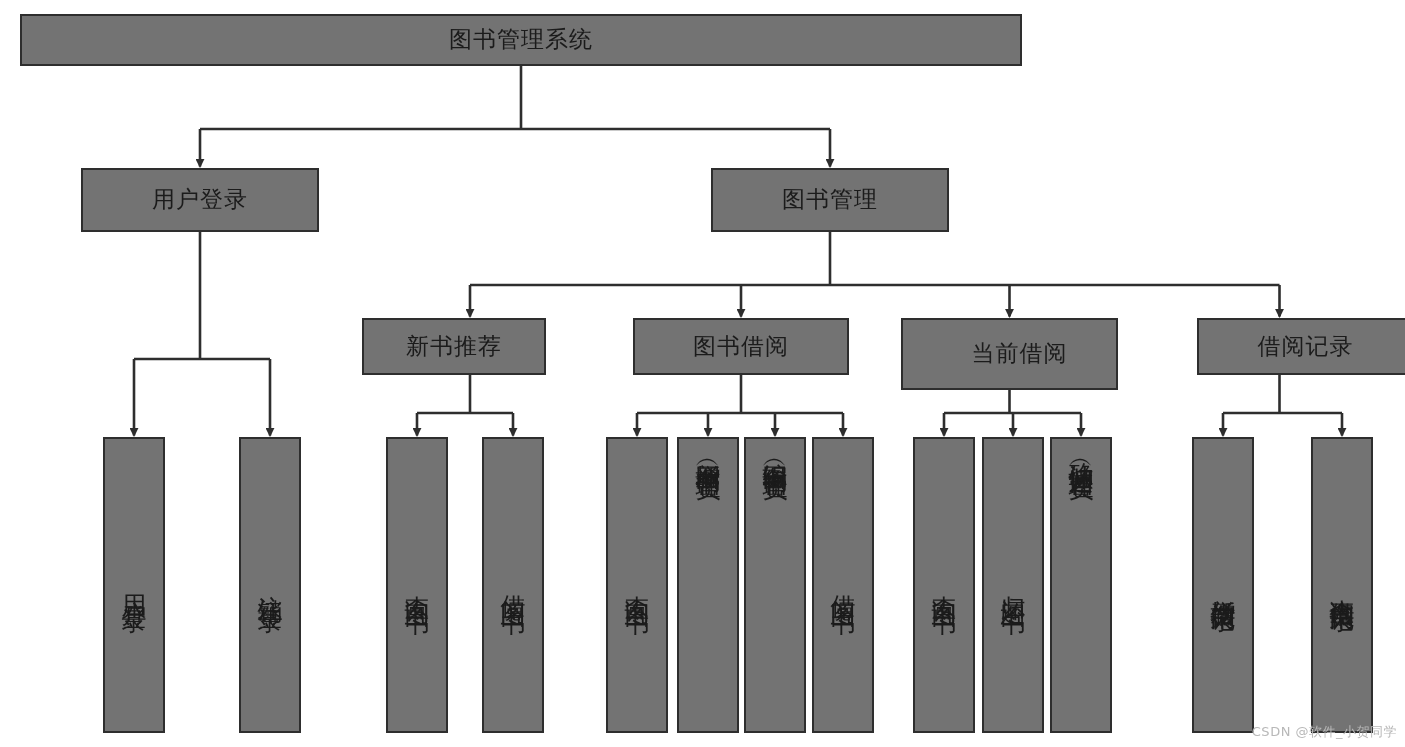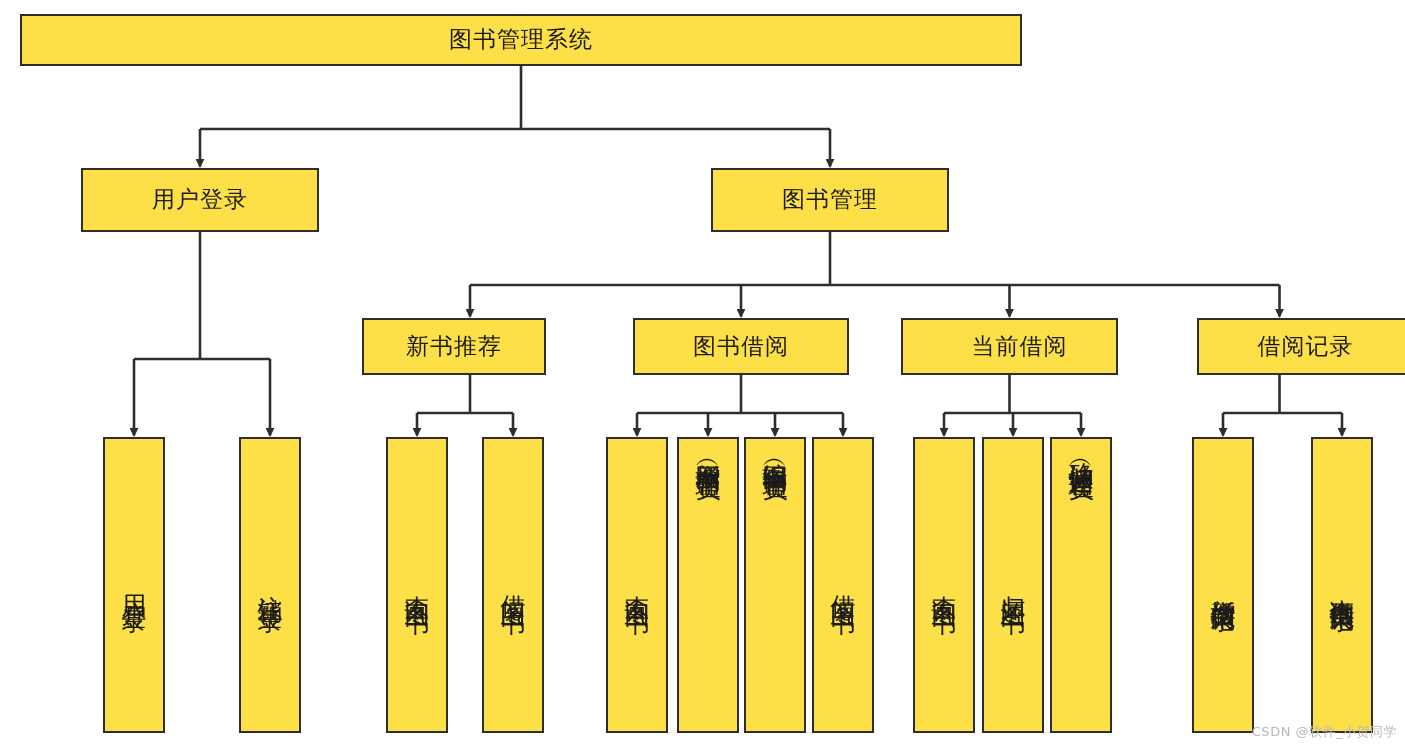--- a/index.html
+++ b/index.html
@@ -21,21 +21,21 @@
   #edges-layer {
     position: absolute;
     left: 0;
     top: 0;
     width: 1405px;
     height: 747px;
   }
   .node {
     position: absolute;
     box-sizing: border-box;
-    background: #fde047;
+    background: #737373;
     border: 2.5px solid #2e2e2e;
     display: flex;
     align-items: center;
     justify-content: center;
     z-index: 2;
   }
   .node-label {
     color: #1b1b1b;
     font-size: 23px;
     line-height: 1.12;
@@ -131,21 +131,21 @@
       </div>
       <div class="node" style="left: 711px; top: 168px; width: 238px; height: 64px;">
         <span class="node-label">图书管理</span>
       </div>
       <div class="node" style="left: 362px; top: 318px; width: 184px; height: 57px;">
         <span class="node-label">新书推荐</span>
       </div>
       <div class="node" style="left: 633px; top: 318px; width: 216px; height: 57px; align-items: center;">
         <span class="node-label">图书借阅</span>
       </div>
-      <div class="node" style="left: 901px; top: 318px; width: 217px; height: 57px; padding-left: 20px;">
+      <div class="node" style="left: 901px; top: 318px; width: 217px; height: 72px; padding-left: 20px;">
         <span class="node-label">当前借阅</span>
       </div>
       <div class="node" style="left: 1197px; top: 318px; width: 217px; height: 57px;">
         <span class="node-label">借阅记录</span>
       </div>
       <div class="node vertical" style="left: 103px; top: 437px; width: 62px; height: 296px;">
         <span class="node-label">用户登录</span>
       </div>
       <div class="node vertical" style="left: 239px; top: 437px; width: 62px; height: 296px;">
         <span class="node-label">注销登录</span>

